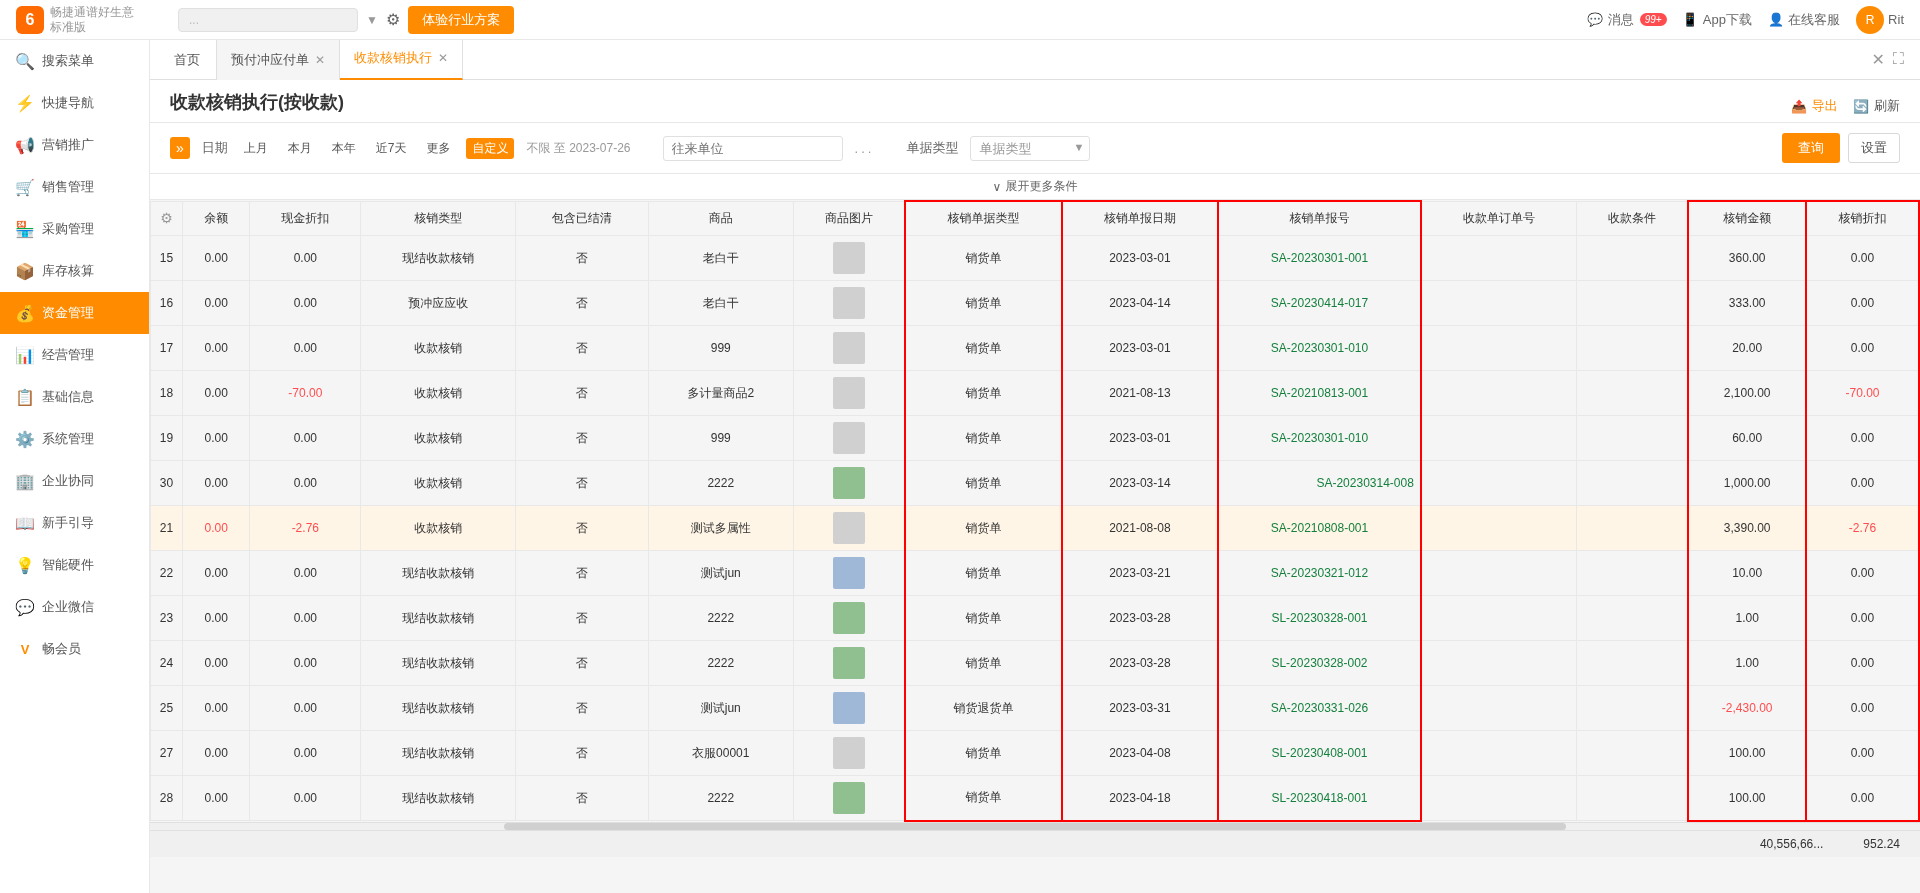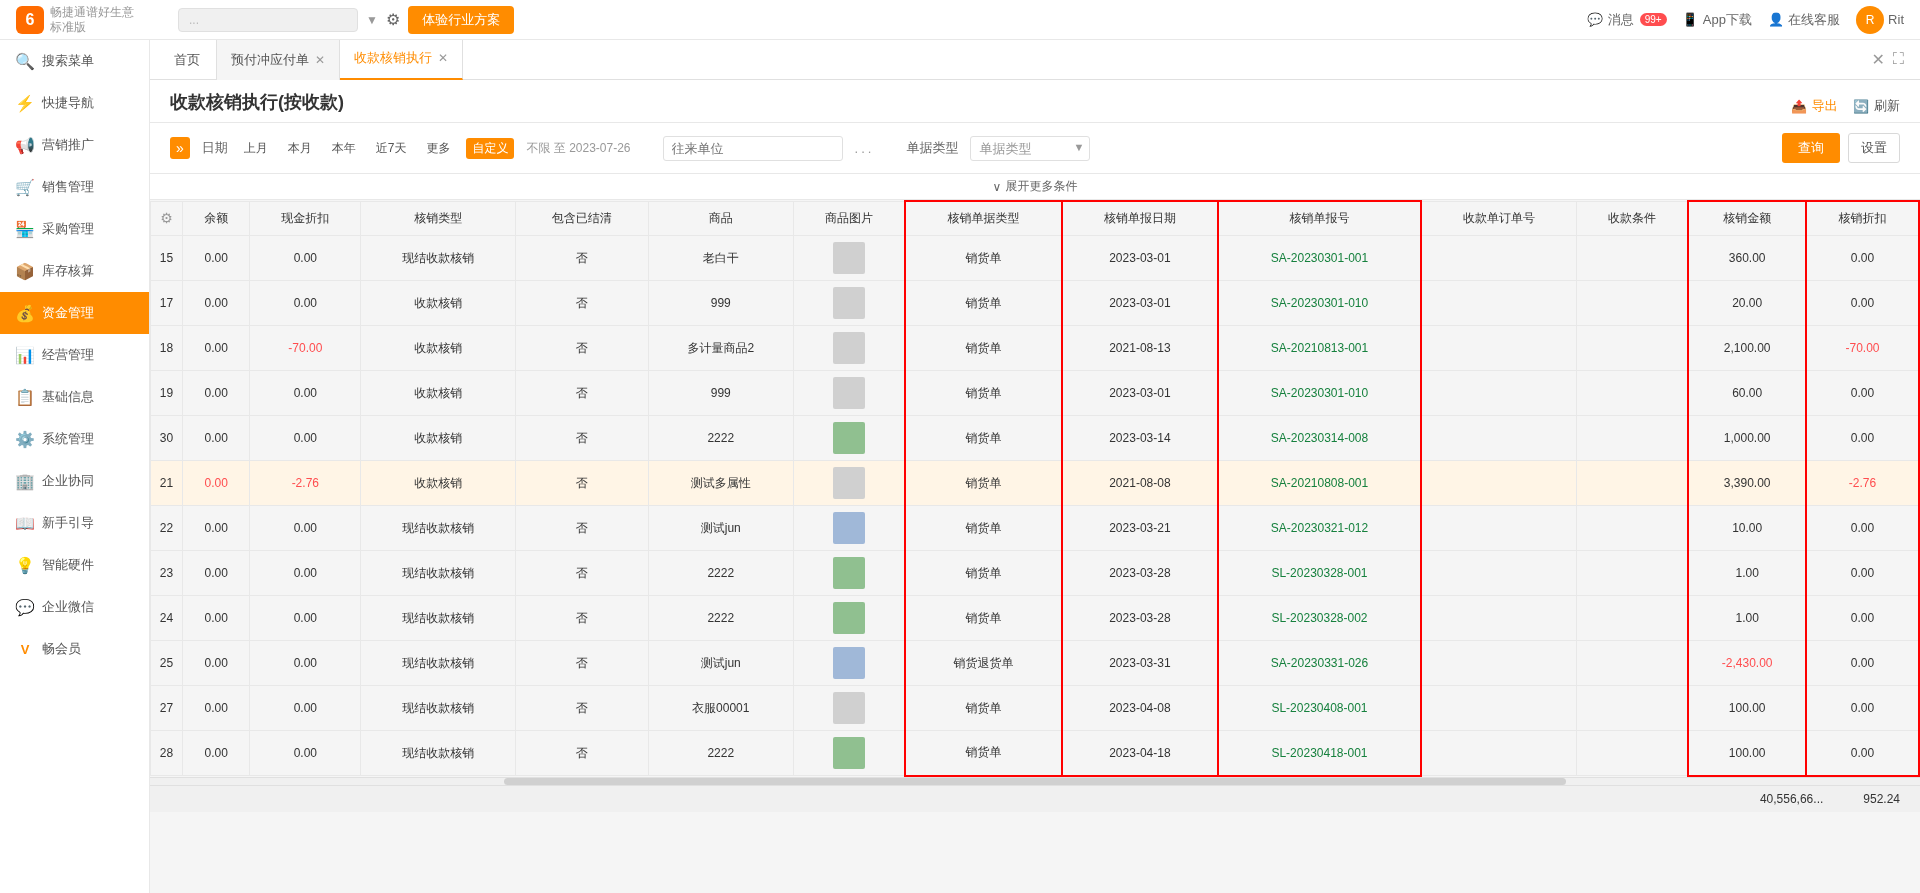--- a/index.html
+++ b/index.html
@@ -10,21 +10,21 @@
     .logo-area { display: flex; align-items: center; gap: 6px; width: 150px; }
     .logo-icon { width: 28px; height: 28px; background: #ff6b00; border-radius: 6px; display: flex; align-items: center; justify-content: center; color: #fff; font-size: 16px; font-weight: bold; }
     .logo-text { font-size: 12px; color: #666; line-height: 1.2; }
     .logo-text span { display: block; color: #999; font-size: 12px; }
     .top-bar-middle { flex: 1; display: flex; align-items: center; gap: 8px; }
     .top-bar-search { background: #f5f5f5; border: 1px solid #e0e0e0; border-radius: 4px; padding: 4px 10px; width: 180px; color: #999; font-size: 12px; }
     .dropdown-arrow { color: #999; font-size: 12px; }
     .settings-icon { color: #666; font-size: 16px; cursor: pointer; }
     .industry-btn { background: #ff8c00; color: #fff; border: none; border-radius: 4px; padding: 5px 14px; font-size: 13px; cursor: pointer; }
     .top-bar-right { display: flex; align-items: center; gap: 16px; color: #666; font-size: 13px; }
-    .badge { background: #ff4d4f; color: #fff; border-radius: 10px; padding: 1px 5px; font-size: 10px; margin-left: 2px; }
+    .badge { background: #ff4d4f; color: #fff; border-radius: 10px; padding: 1px 5px; font-size: 10px; margin-left: 2px; font-style: italic; }
     .top-right-item { display: flex; align-items: center; gap: 4px; cursor: pointer; }
 
     
     .main-layout { display: flex; height: calc(893px - 40px); }
 
     
     .sidebar { width: 150px; background: #fff; border-right: 1px solid #e8e8e8; display: flex; flex-direction: column; overflow-y: auto; }
     .sidebar-item { display: flex; align-items: center; gap: 8px; padding: 12px 16px; cursor: pointer; color: #555; font-size: 13px; }
     .sidebar-item.active { background: #ff8c00; color: #fff; }
     .sidebar-item .icon { width: 18px; height: 18px; display: flex; align-items: center; justify-content: center; font-size: 16px; }
@@ -286,20 +286,36 @@
               <td><div style="width: 32px; height: 32px; background: rgb(208, 208, 208); display: inline-block; border-radius: 2px; vertical-align: middle;"></div></td>
               <td style="border-left: 2px solid rgb(255, 0, 0); border-right: 2px solid rgb(255, 0, 0);">销货单</td>
               <td style="border-right: 2px solid rgb(255, 0, 0);">2023-03-01</td>
               <td style="border-right: 2px solid rgb(255, 0, 0);"><a class="link-text" href="#">SA-20230301-001</a></td>
               <td></td>
               <td></td>
               <td style="border-left: 2px solid rgb(255, 0, 0); border-right: 2px solid rgb(255, 0, 0);">360.00</td>
               <td style="border-right: 2px solid rgb(255, 0, 0);">0.00</td>
             </tr>
             <tr>
+              <td>16</td>
+              <td>0.00</td>
+              <td>0.00</td>
+              <td>预冲应应收</td>
+              <td>否</td>
+              <td>老白干</td>
+              <td><div style="width: 32px; height: 32px; background: rgb(208, 208, 208); display: inline-block; border-radius: 2px; vertical-align: middle;"></div></td>
+              <td style="border-left: 2px solid rgb(255, 0, 0); border-right: 2px solid rgb(255, 0, 0);">销货单</td>
+              <td style="border-right: 2px solid rgb(255, 0, 0);">2023-04-14</td>
+              <td style="border-right: 2px solid rgb(255, 0, 0);"><a class="link-text" href="#">SA-20230414-017</a></td>
+              <td></td>
+              <td></td>
+              <td style="border-left: 2px solid rgb(255, 0, 0); border-right: 2px solid rgb(255, 0, 0);">333.00</td>
+              <td style="border-right: 2px solid rgb(255, 0, 0);">0.00</td>
+            </tr>
+            <tr>
               <td>17</td>
               <td>0.00</td>
               <td>0.00</td>
               <td>收款核销</td>
               <td>否</td>
               <td>999</td>
               <td><div style="width: 32px; height: 32px; background: rgb(208, 208, 208); display: inline-block; border-radius: 2px; vertical-align: middle;"></div></td>
               <td style="border-left: 2px solid rgb(255, 0, 0); border-right: 2px solid rgb(255, 0, 0);">销货单</td>
               <td style="border-right: 2px solid rgb(255, 0, 0);">2023-03-01</td>
               <td style="border-right: 2px solid rgb(255, 0, 0);"><a class="link-text" href="#">SA-20230301-010</a></td>
@@ -343,21 +359,21 @@
             <tr>
               <td>30</td>
               <td>0.00</td>
               <td>0.00</td>
               <td>收款核销</td>
               <td>否</td>
               <td>2222</td>
               <td><div style="width: 32px; height: 32px; background: rgb(144, 192, 144); display: inline-block; border-radius: 2px; vertical-align: middle;"></div></td>
               <td style="border-left: 2px solid rgb(255, 0, 0); border-right: 2px solid rgb(255, 0, 0);">销货单</td>
               <td style="border-right: 2px solid rgb(255, 0, 0);">2023-03-14</td>
-              <td style="border-right: 2px solid rgb(255, 0, 0);"><a class="link-text" href="#">SA-20230314-008</a></td>
+              <td style="border-right: 2px solid rgb(255, 0, 0); text-align: right;"><a class="link-text" href="#">SA-20230314-008</a></td>
               <td></td>
               <td></td>
               <td style="border-left: 2px solid rgb(255, 0, 0); border-right: 2px solid rgb(255, 0, 0);">1,000.00</td>
               <td style="border-right: 2px solid rgb(255, 0, 0);">0.00</td>
             </tr>
             <tr class="highlighted">
               <td>21</td>
               <td style="color: rgb(255, 77, 79);">0.00</td>
               <td class="negative">-2.76</td>
               <td>收款核销</td>

